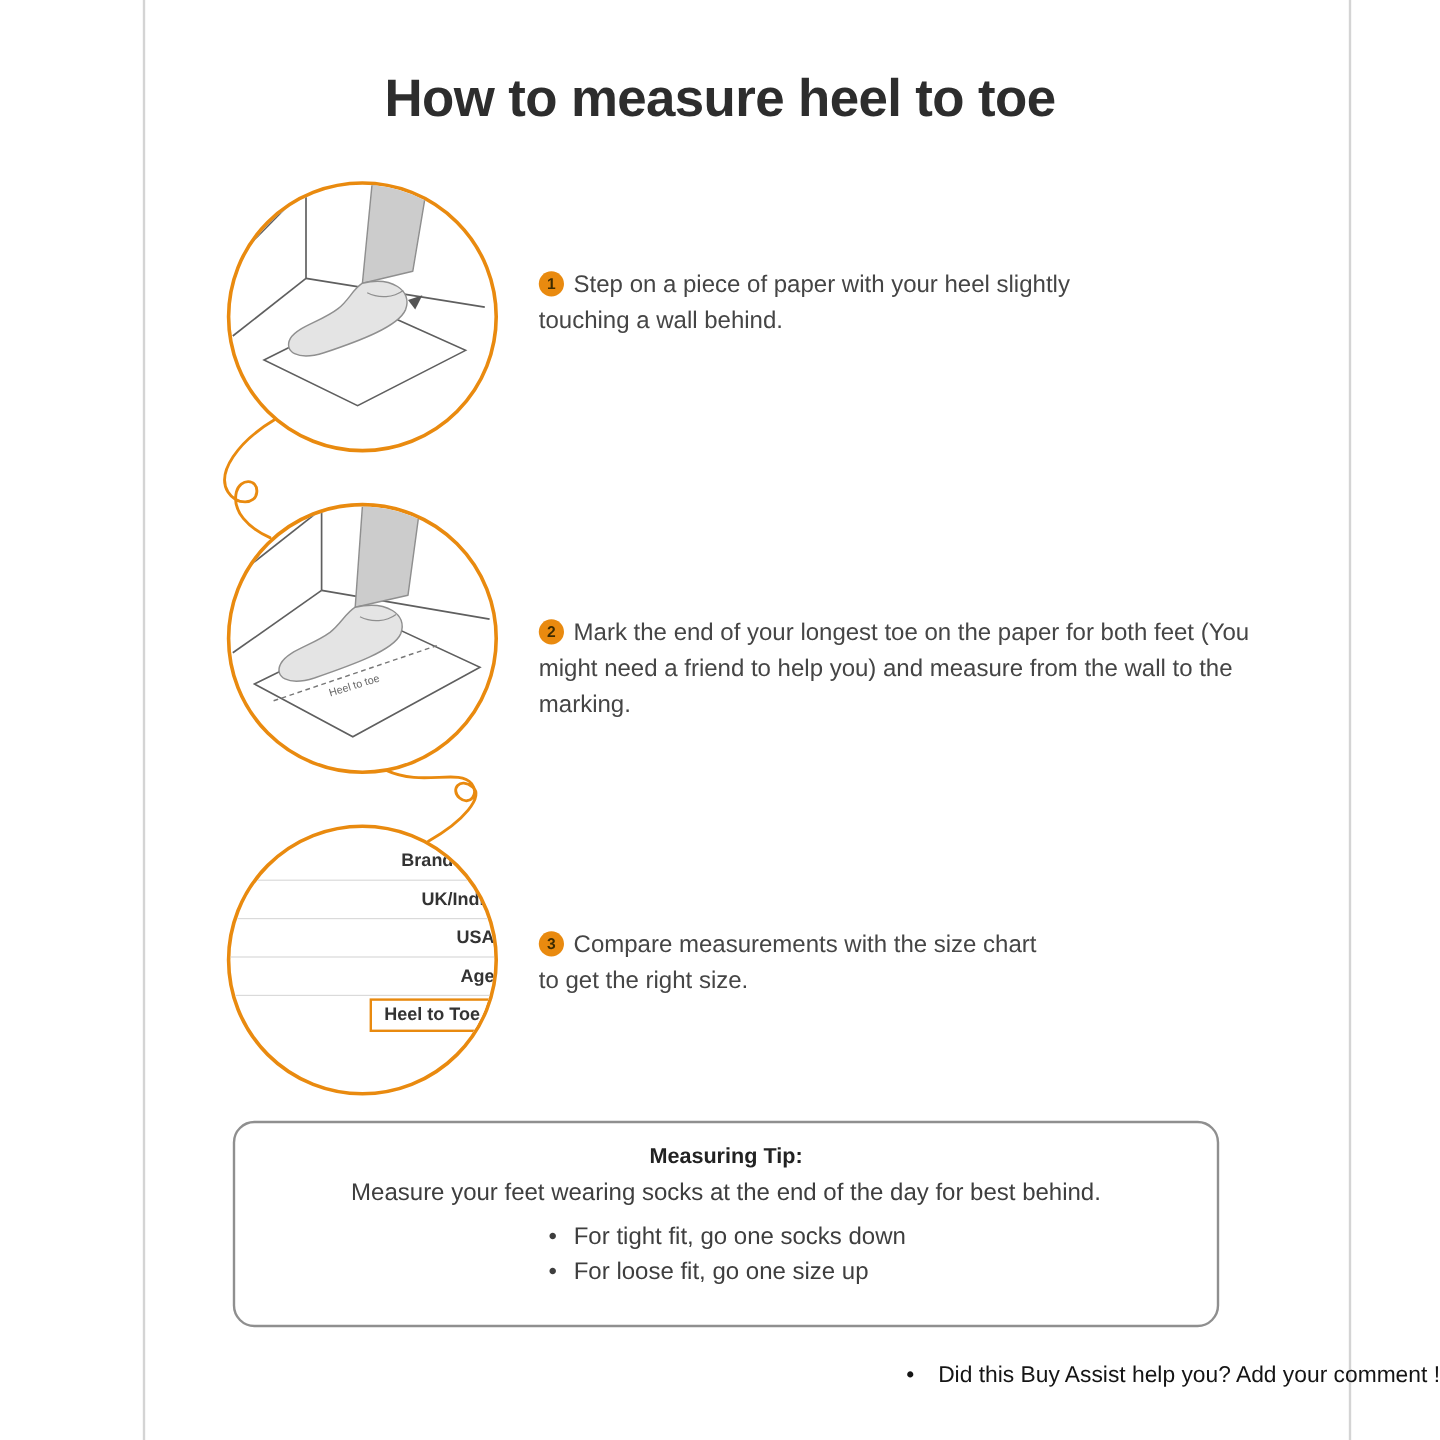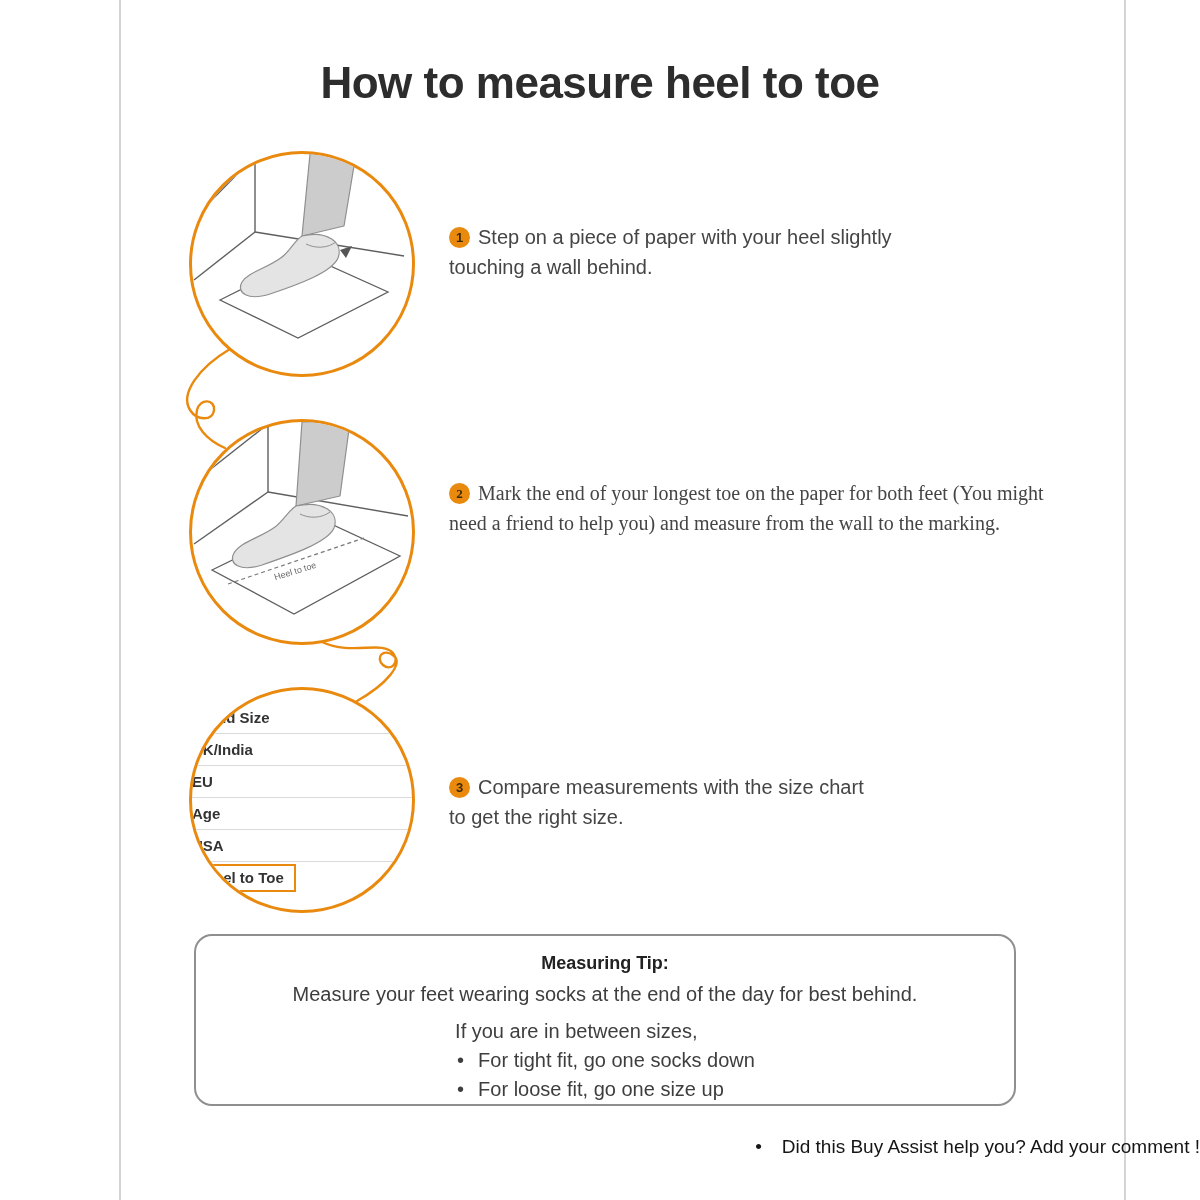--- a/index.html
+++ b/index.html
@@ -12,28 +12,28 @@
   .title { position:absolute; top:58px; left:0; right:0; text-align:center;
            font-size:44px; font-weight:bold; color:#2d2d2d; letter-spacing:-0.5px; }
   .connector-overlay { position:absolute; left:0; top:0; width:1200px; height:1200px; pointer-events:none; }
   .circle { position:absolute; width:226px; height:226px; border-radius:50%;
             border:3px solid var(--accent); background:#fff; overflow:hidden; }
   .circle1 { left:189px; top:151px; }
   .circle2 { left:189px; top:419px; }
   .circle3 { left:189px; top:687px; }
   .circle svg { width:100%; height:100%; display:block; }
   .chart-rows { position:absolute; top:12px; left:0; right:0; }
-  .chart-row { height:32px; line-height:32px; text-align:left; font-size:15px;
+  .chart-row { height:32px; line-height:32px; text-align:right; font-size:15px;
                font-weight:bold; color:#333; border-bottom:1px solid #dadada; }
   .chart-row:last-child { border-bottom:none; }
   .hl-box { display:inline-block; border:2px solid var(--accent); line-height:24px;
             height:28px; padding:0 10px; margin-top:2px; background:#fff; }
   .step { position:absolute; font-size:20px; color:#454545; line-height:30px; }
   .step1 { left:449px; top:222px; width:500px; }
-  .step2 { left:449px; top:478px; width:600px;font-family:Liberation Serif, serif; }
+  .step2 { left:449px; top:512px; width:600px; }
   .step3 { left:449px; top:772px; width:430px; }
   .badge { display:inline-block; width:21px; height:21px; border-radius:50%;
            background:var(--accent); color:#3d2b00; font-size:13px; font-weight:bold;
            text-align:center; line-height:21px; margin-right:8px; vertical-align:2px; }
   .tip-box { position:absolute; left:194px; top:934px; width:822px; height:172px;
              border:2px solid #8f8f8f; border-radius:18px; text-align:center; padding-top:17px; }
   .tip-title { font-size:18px; font-weight:bold; color:#222; margin-bottom:9px; }
   .tip-line { font-size:20px; color:#3e3e3e; margin-bottom:11px; }
   .tip-sub { display:inline-block; text-align:left; font-size:20px; color:#3e3e3e; line-height:29px; }
   .tip-bullet::before { content:"\2022"; margin-right:14px; margin-left:2px; }
@@ -86,42 +86,40 @@
       <path d="M 104 84 C 130 78 148 90 142 106 C 136 120 102 132 70 143 C 48 150 36 142 42 131 C 48 120 68 116 83 105 C 92 98 96 89 104 84 Z" fill="#e4e4e4" stroke="#8f8f8f" stroke-width="1.2"></path>
       <path d="M 108 92 C 118 97 130 96 138 90" fill="none" stroke="#8f8f8f" stroke-width="1"></path>
       <text transform="translate(104,152) rotate(-17)" text-anchor="middle" font-size="9" fill="#666">Heel to toe</text>
     </svg>
   </div>
 
   <div class="circle circle3">
     <div class="chart-rows">
       <div class="chart-row"><span>Brand Size</span></div>
       <div class="chart-row"><span>UK/India</span></div>
-      <div class="chart-row"><span>EU</span></div>
+      <div class="chart-row"><span>USA</span></div>
       <div class="chart-row"><span>Age</span></div>
-      <div class="chart-row"><span>USA</span></div>
       <div class="chart-row"><span class="hl-box">Heel to Toe</span></div>
     </div>
   </div>
 
   <div class="step step1">
     <span class="badge">1</span><span>Step on a piece of paper with your heel slightly touching a wall behind.</span>
   </div>
   <div class="step step2">
     <span class="badge">2</span><span>Mark the end of your longest toe on the paper for both feet (You might need a friend to help you) and measure from the wall to the marking.</span>
   </div>
   <div class="step step3">
     <span class="badge">3</span><span>Compare measurements with the size chart to get the right size.</span>
   </div>
 
   <div class="tip-box">
     <div class="tip-title">Measuring Tip:</div>
     <div class="tip-line">Measure your feet wearing socks at the end of the day for best behind.</div>
     <div class="tip-sub">
-      <div>If you are in between sizes,</div>
       <div class="tip-bullet"><span>For tight fit, go one socks down</span></div>
       <div class="tip-bullet"><span>For loose fit, go one size up</span></div>
     </div>
   </div>
 
   <div class="footer">
     <span class="footer-dot"></span><span>Did this Buy Assist help you? Add your comment !</span>
   </div>
 
 </div>

